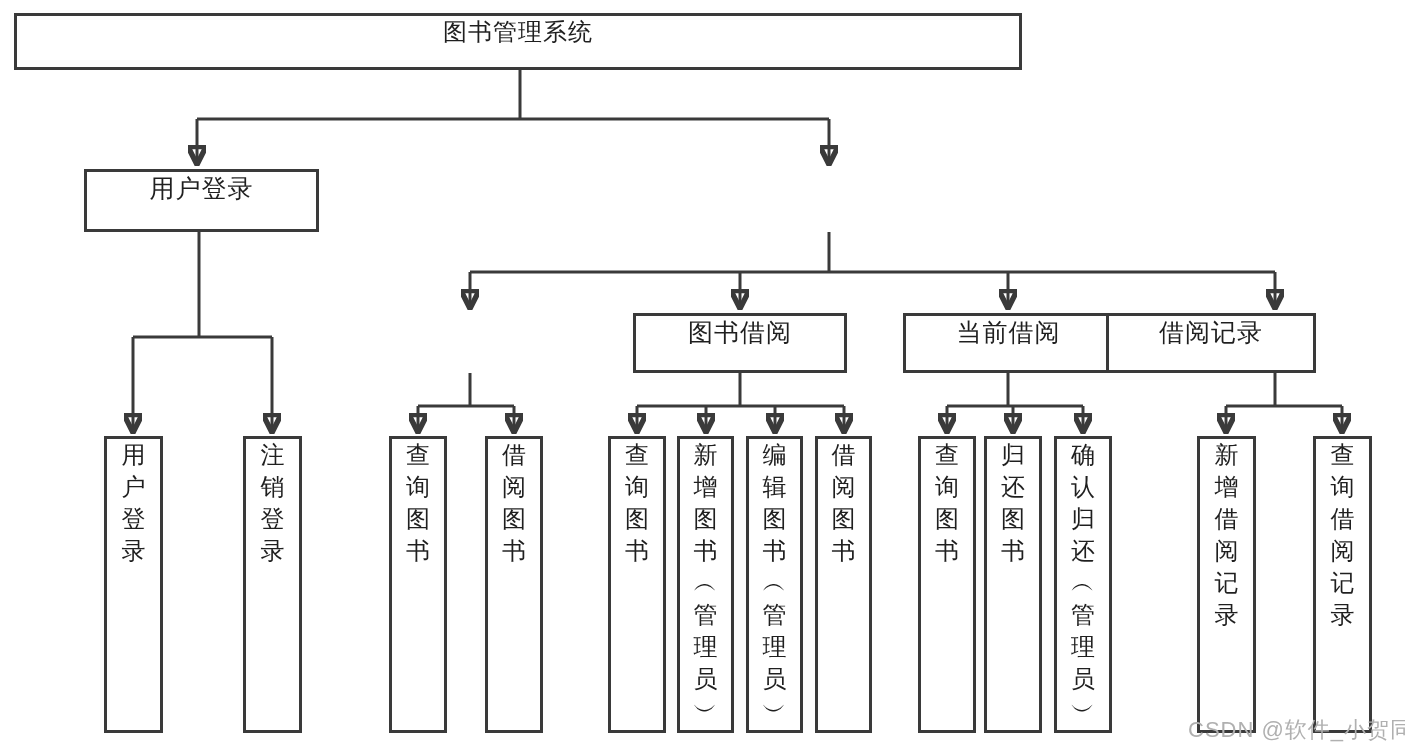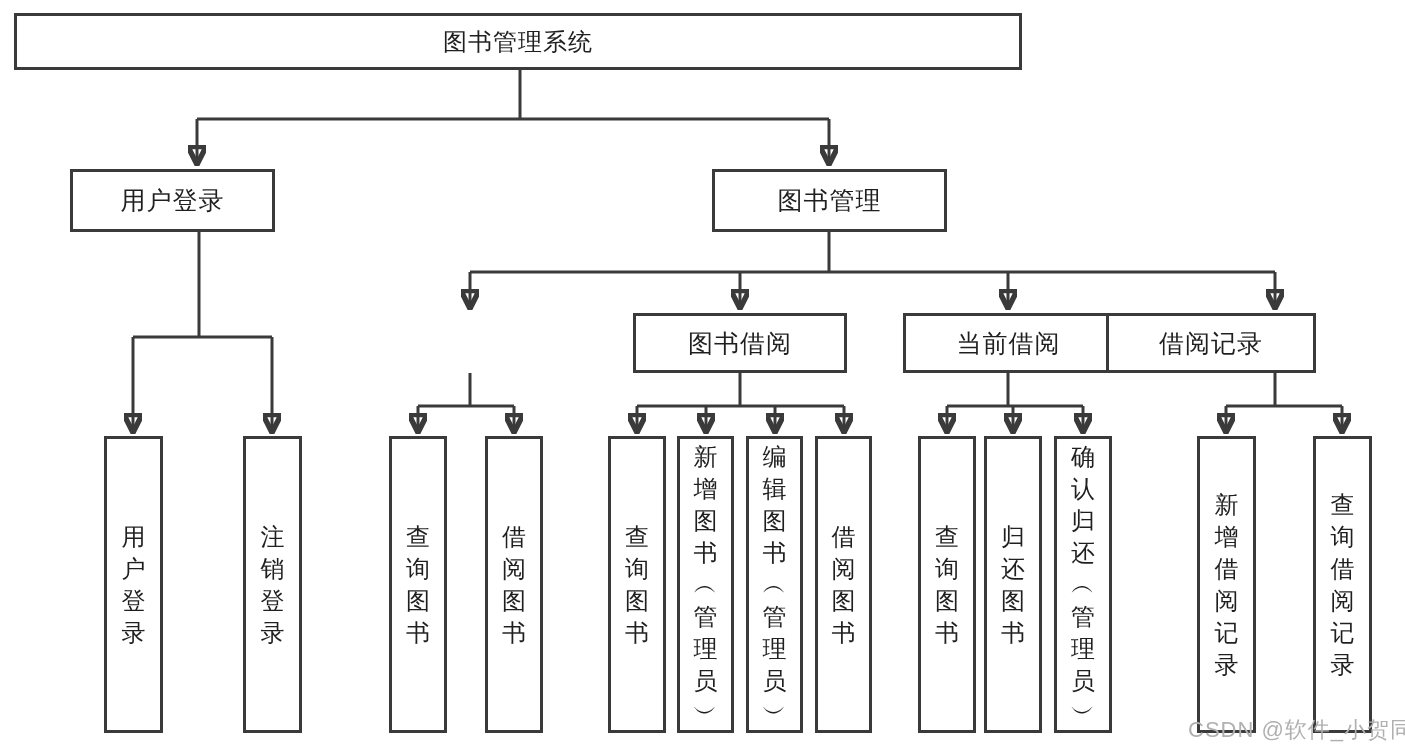--- a/index.html
+++ b/index.html
@@ -22,21 +22,21 @@
     fill: none;
     stroke: #3a3a3a;
     stroke-width: 3;
   }
   .box {
     position: absolute;
     box-sizing: border-box;
     border: 3px solid #3a3a3a;
     background: #ffffff;
     display: flex;
-    align-items: center;
+    align-items: flex-start;
     justify-content: center;
     z-index: 2;
   }
   .box.h span {
     font-size: 25px;
     letter-spacing: 1px;
     white-space: nowrap;
   }
   .box.root span { font-size: 24px; }
   .box.v {
@@ -105,25 +105,22 @@
 
     <path d="M1275 373 V406 M1226 406 H1342"></path>
     <line x1="1226" y1="406" x2="1226" y2="429" marker-end="url(#ah)"></line>
     <line x1="1342" y1="406" x2="1342" y2="429" marker-end="url(#ah)"></line>
   </svg>
 
   <div class="box h root" style="left:14px; top:13px; width:1008px; height:57px">
     <span>图书管理系统</span>
   </div>
 
-  <div class="box h" style="left:70px; top:169px; width:205px; height:63px">
+  <div class="box h" style="left:84px; top:169px; width:235px; height:63px">
     <span>用户登录</span>
-  </div>
-  <div class="box h" style="left:712px; top:169px; width:235px; height:63px">
-    <span>图书管理</span>
   </div>
 
   <div class="box h" style="left:903px; top:313px; width:211px; height:60px">
     <span>当前借阅</span>
   </div>
   <div class="box h" style="left:633px; top:313px; width:214px; height:60px">
     <span>图书借阅</span>
   </div>
   <div class="box h" style="left:1106px; top:313px; width:210px; height:60px">
     <span>借阅记录</span>

